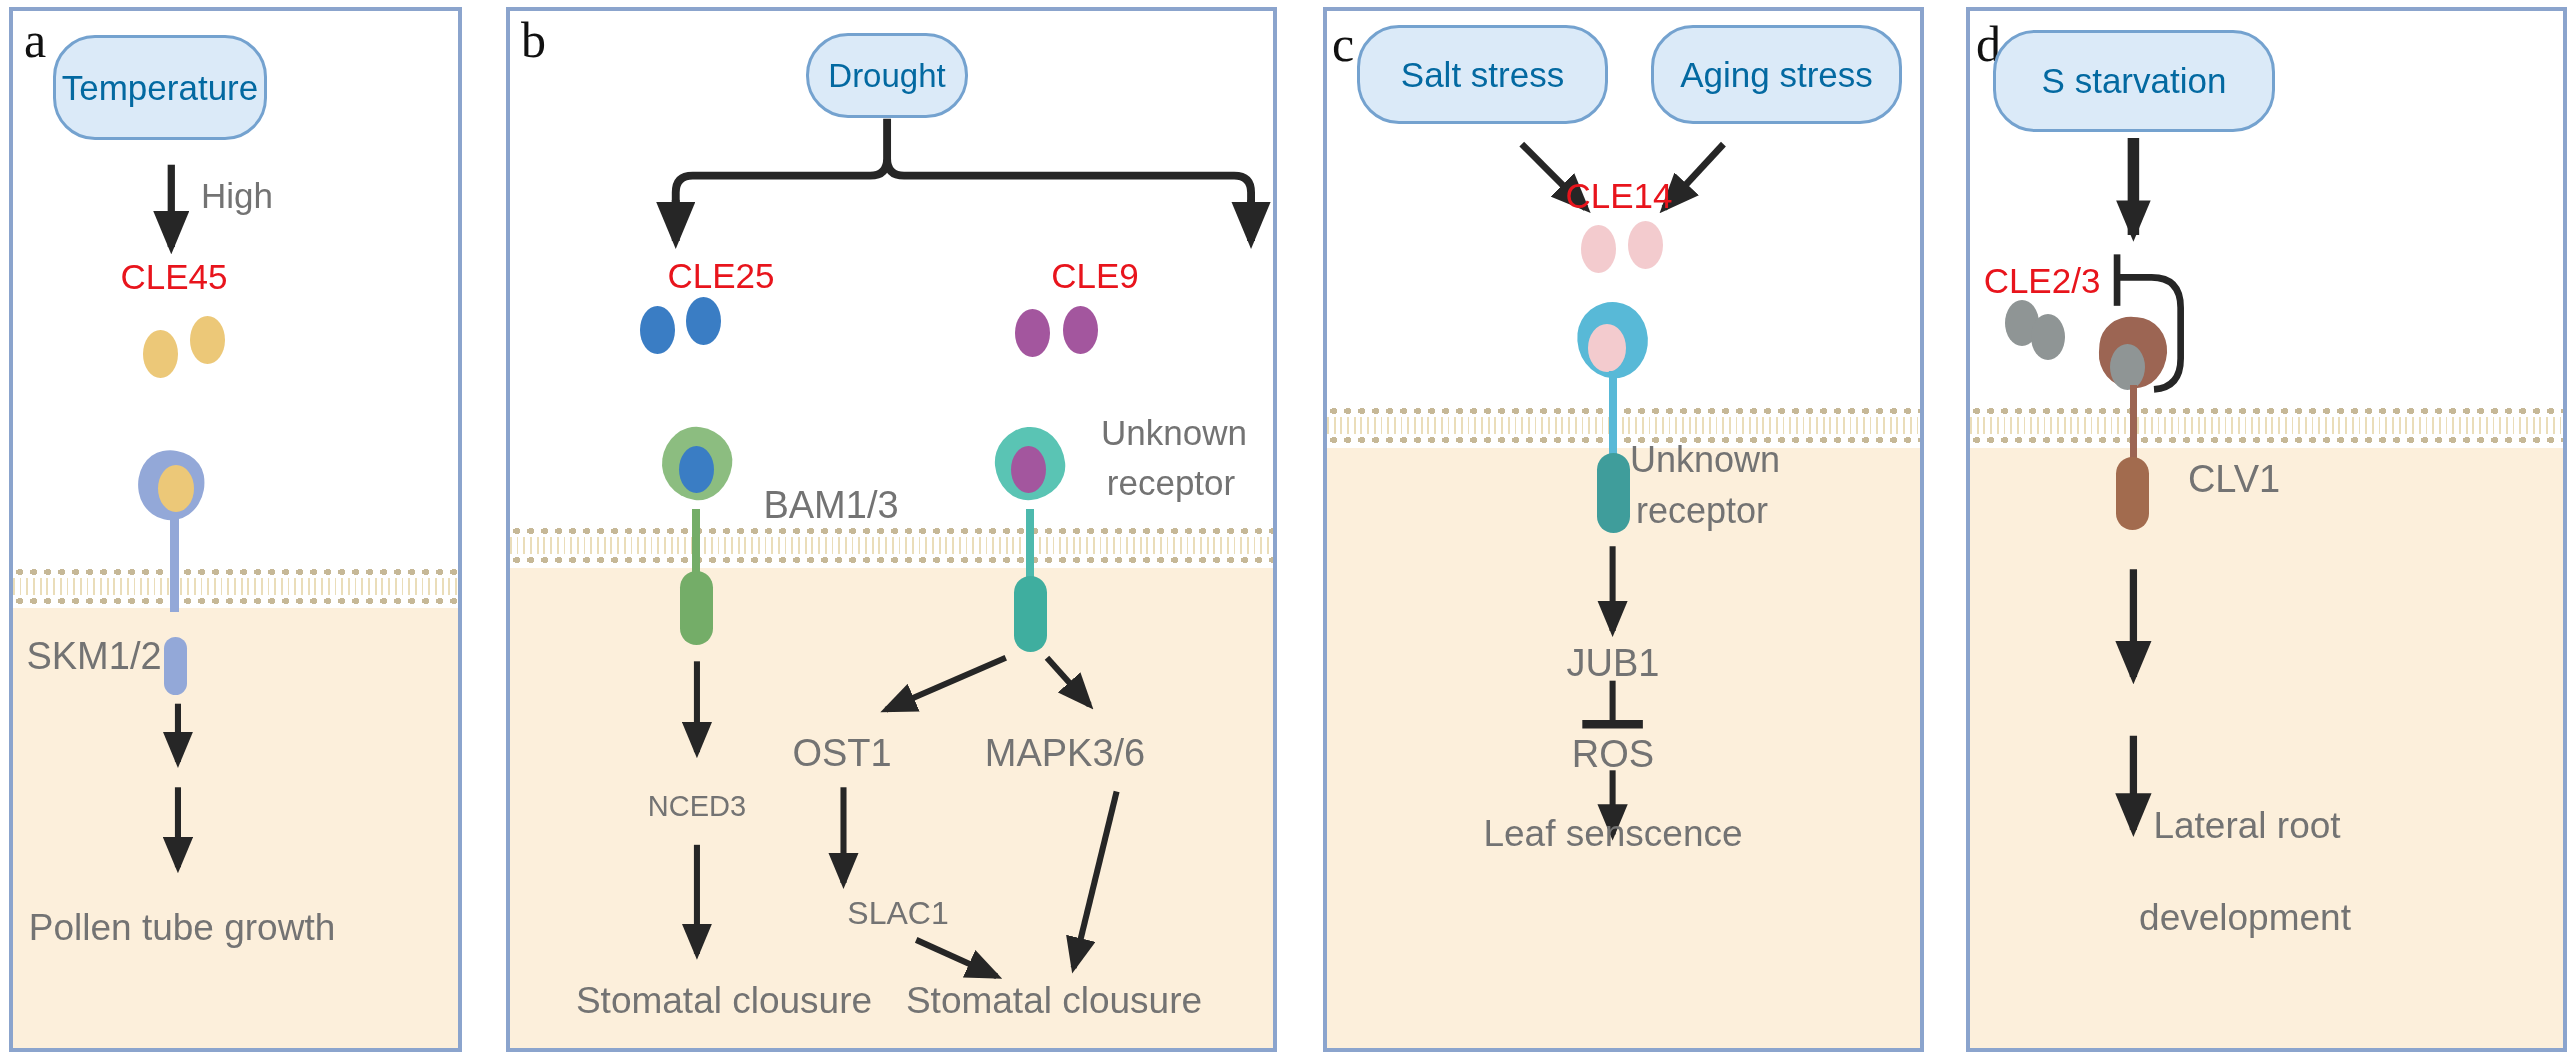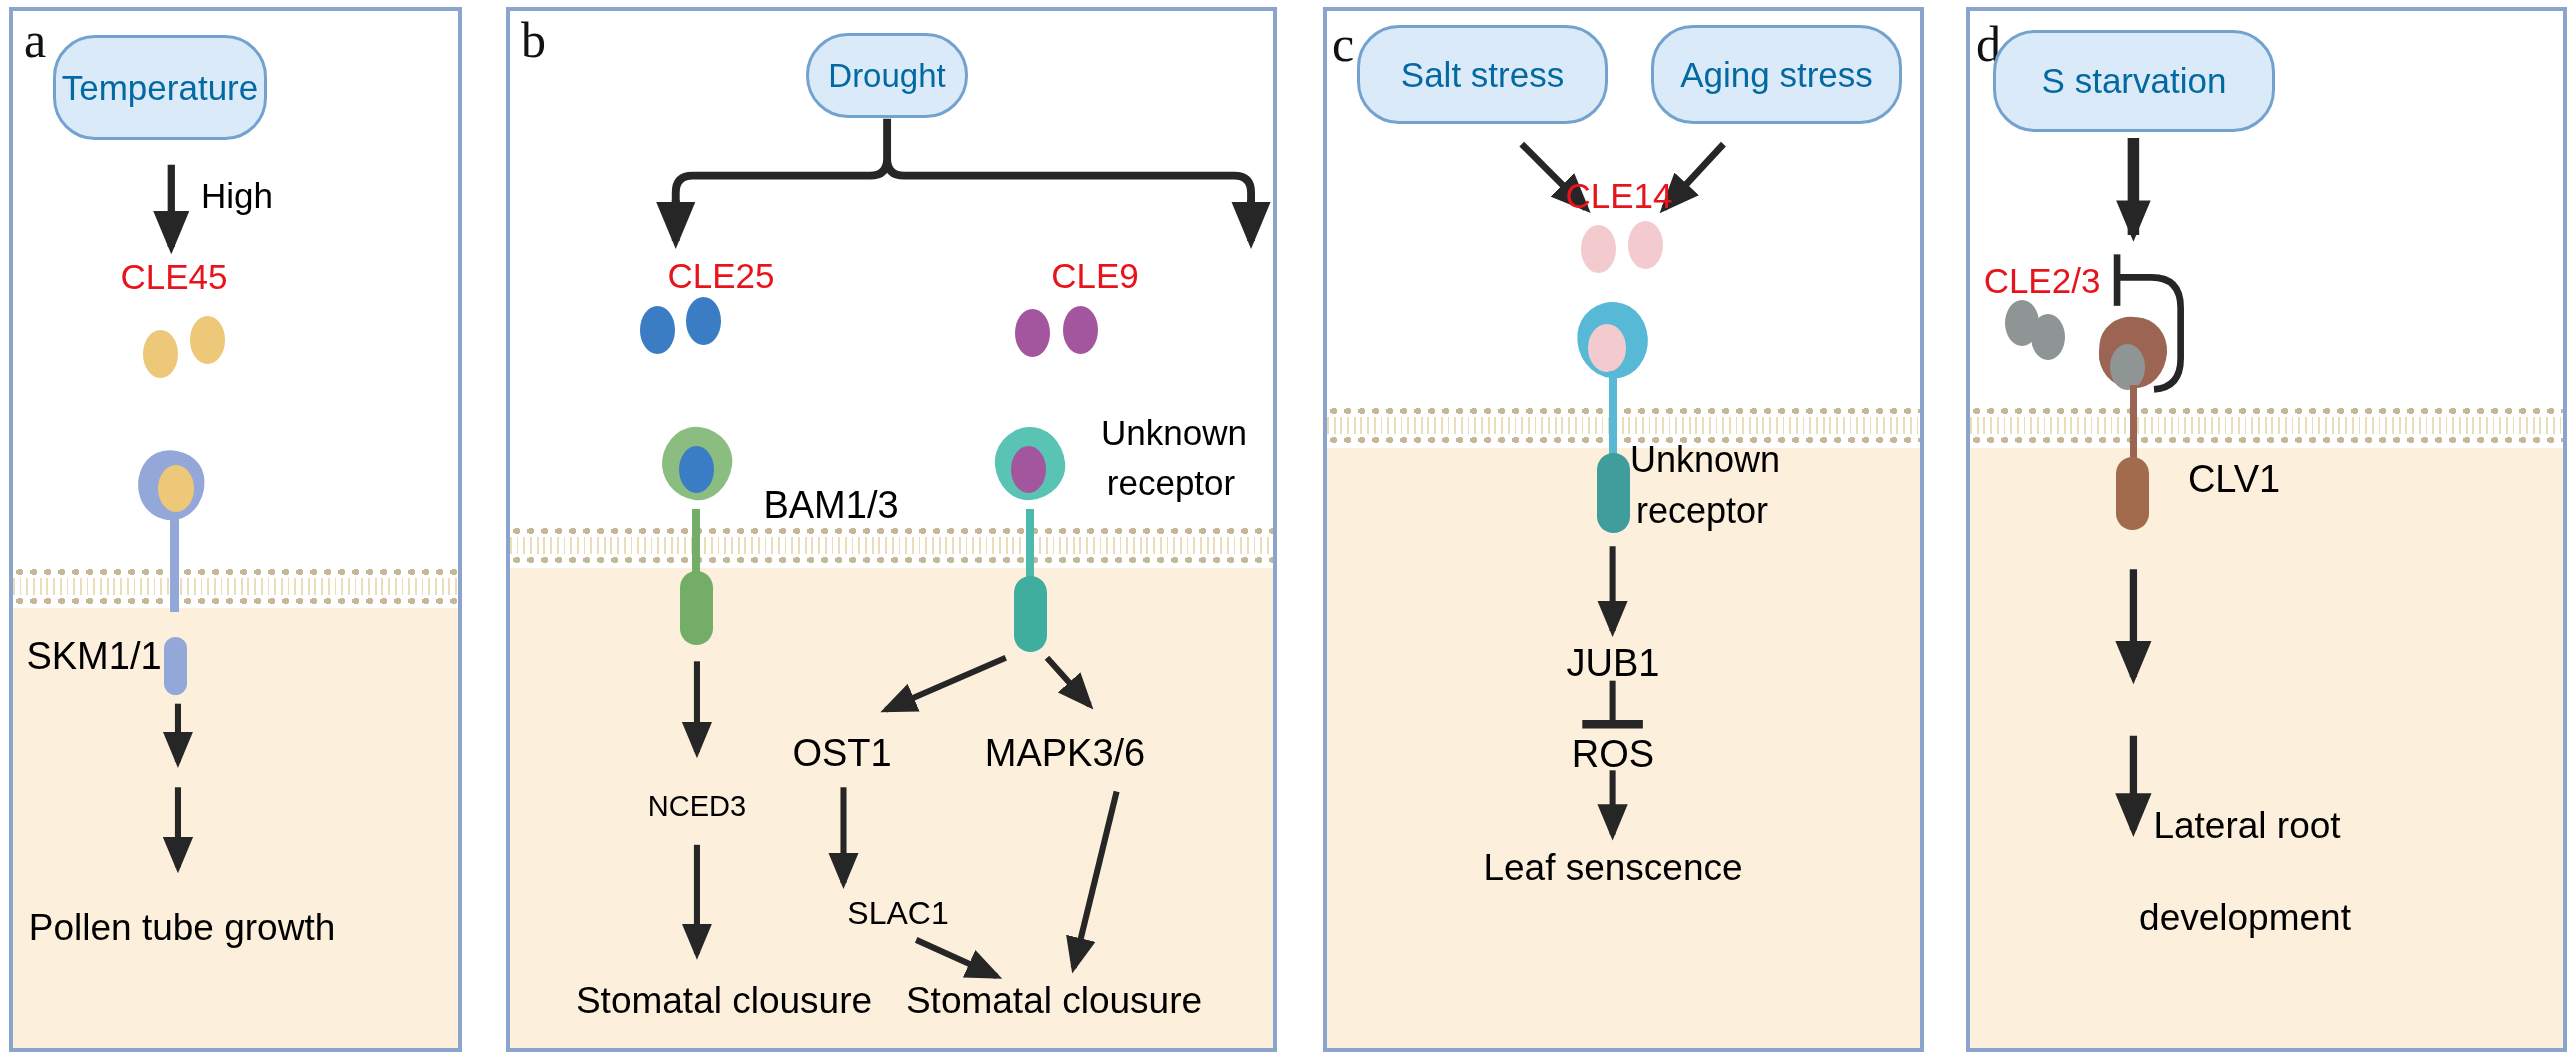--- a/index.html
+++ b/index.html
@@ -4,21 +4,21 @@
 <style>
   html,body{margin:0;padding:0;background:#ffffff;}
   body{width:2576px;height:1061px;position:relative;font-family:"Liberation Sans",sans-serif;overflow:hidden;}
   .panel{position:absolute;top:7.3px;height:1045px;border:4.2px solid #8ba4cd;background:#ffffff;box-sizing:border-box;}
   .interior{position:absolute;left:0;right:0;bottom:0;background:#fcefdb;}
   .membrane{position:absolute;left:0;right:0;}
   .mem-row{height:12px;background-image:radial-gradient(ellipse 6px 4.8px at 6.7px 6px,#c6b897 62%,rgba(0,0,0,0) 63%);background-size:14px 12px;background-repeat:repeat-x;}
   .mem-tails{height:17px;background:repeating-linear-gradient(90deg,#eaddb9 0 1.8px,rgba(0,0,0,0) 1.8px 6.7px);}
   .plabel{position:absolute;font-family:"Liberation Serif",serif;font-size:50px;color:#111;}
   .pill{position:absolute;background:#dbeaf8;border:3px solid #74a2cf;border-radius:42px;display:flex;align-items:center;justify-content:center;font-size:35px;color:#0369a1;box-sizing:border-box;white-space:nowrap;}
-  .lbl{position:absolute;font-size:35px;color:#000000;white-space:nowrap;transform:translate(-50%,-50%);}
+  .lbl{position:absolute;font-size:35px;color:#737373;white-space:nowrap;transform:translate(-50%,-50%);}
   .big{font-size:37px;}
   .red{color:#e8141c;}
   .peptide{position:absolute;border-radius:50%;}
   .blob{position:absolute;}
   .stalk{position:absolute;}
   .capsule{position:absolute;border-radius:17px;}
   svg.overlay{position:absolute;left:0;top:0;pointer-events:none;}
 </style>
 </head>
 <body>
@@ -134,21 +134,21 @@
 <div class="peptide" style="left:2110px;top:344px;width:35px;height:46px;background:#8f9595;"></div>
 <div class="stalk" style="left:2130px;top:385px;width:7.3px;height:76px;background:#9c6553;"></div>
 <div class="capsule" style="left:2116px;top:457px;width:33px;height:73px;background:#a26b4e;"></div>
 
 <div class="plabel" style="left:24px;top:11px;">a</div>
 <div class="pill" style="left:53px;top:35px;width:214px;height:105px;">
     <span>Temperature</span>
   </div>
 <div class="lbl" style="left:237px;top:196px;">High</div>
 <div class="lbl red" style="left:174px;top:277px;">CLE45</div>
-<div class="lbl" style="left:94px;top:656px;font-size:38px;">SKM1/1</div>
+<div class="lbl" style="left:94px;top:656px;font-size:38px;">SKM1/2</div>
 <div class="lbl big" style="left:182px;top:928px;">Pollen tube growth</div>
 
 <div class="plabel" style="left:521px;top:11px;">b</div>
 <div class="pill" style="left:806px;top:33px;width:162px;height:85px;font-size:33px;">
     <span>Drought</span>
   </div>
 <div class="lbl red" style="left:721px;top:276px;">CLE25</div>
 <div class="lbl red" style="left:1095px;top:276px;">CLE9</div>
 <div class="lbl" style="left:831px;top:505px;font-size:38px;">BAM1/3</div>
 <div class="lbl" style="left:1174px;top:433px;">Unknown</div>
@@ -165,21 +165,21 @@
     <span>Salt stress</span>
   </div>
 <div class="pill" style="left:1651px;top:25.4px;width:251px;height:99px;">
     <span>Aging stress</span>
   </div>
 <div class="lbl red" style="left:1619px;top:196px;">CLE14</div>
 <div class="lbl" style="left:1705px;top:460px;font-size:36px;">Unknown</div>
 <div class="lbl" style="left:1702px;top:511px;font-size:36px;">receptor</div>
 <div class="lbl" style="left:1613px;top:663px;font-size:38px;">JUB1</div>
 <div class="lbl" style="left:1613px;top:754px;font-size:38px;">ROS</div>
-<div class="lbl big" style="left:1613px;top:868px;">Leaf senscence</div>
+<div class="lbl big" style="left:1613px;top:834px;">Leaf senscence</div>
 
 <div class="plabel" style="left:1976px;top:15px;">d</div>
 <div class="pill" style="left:1993px;top:30px;width:282px;height:102px;">
     <span>S starvation</span>
   </div>
 <div class="lbl red" style="left:2042px;top:281px;">CLE2/3</div>
 <div class="lbl" style="left:2234px;top:479px;font-size:38px;">CLV1</div>
 <div class="lbl big" style="left:2247px;top:826px;">Lateral root</div>
 <div class="lbl big" style="left:2245px;top:918px;">development</div>
 

